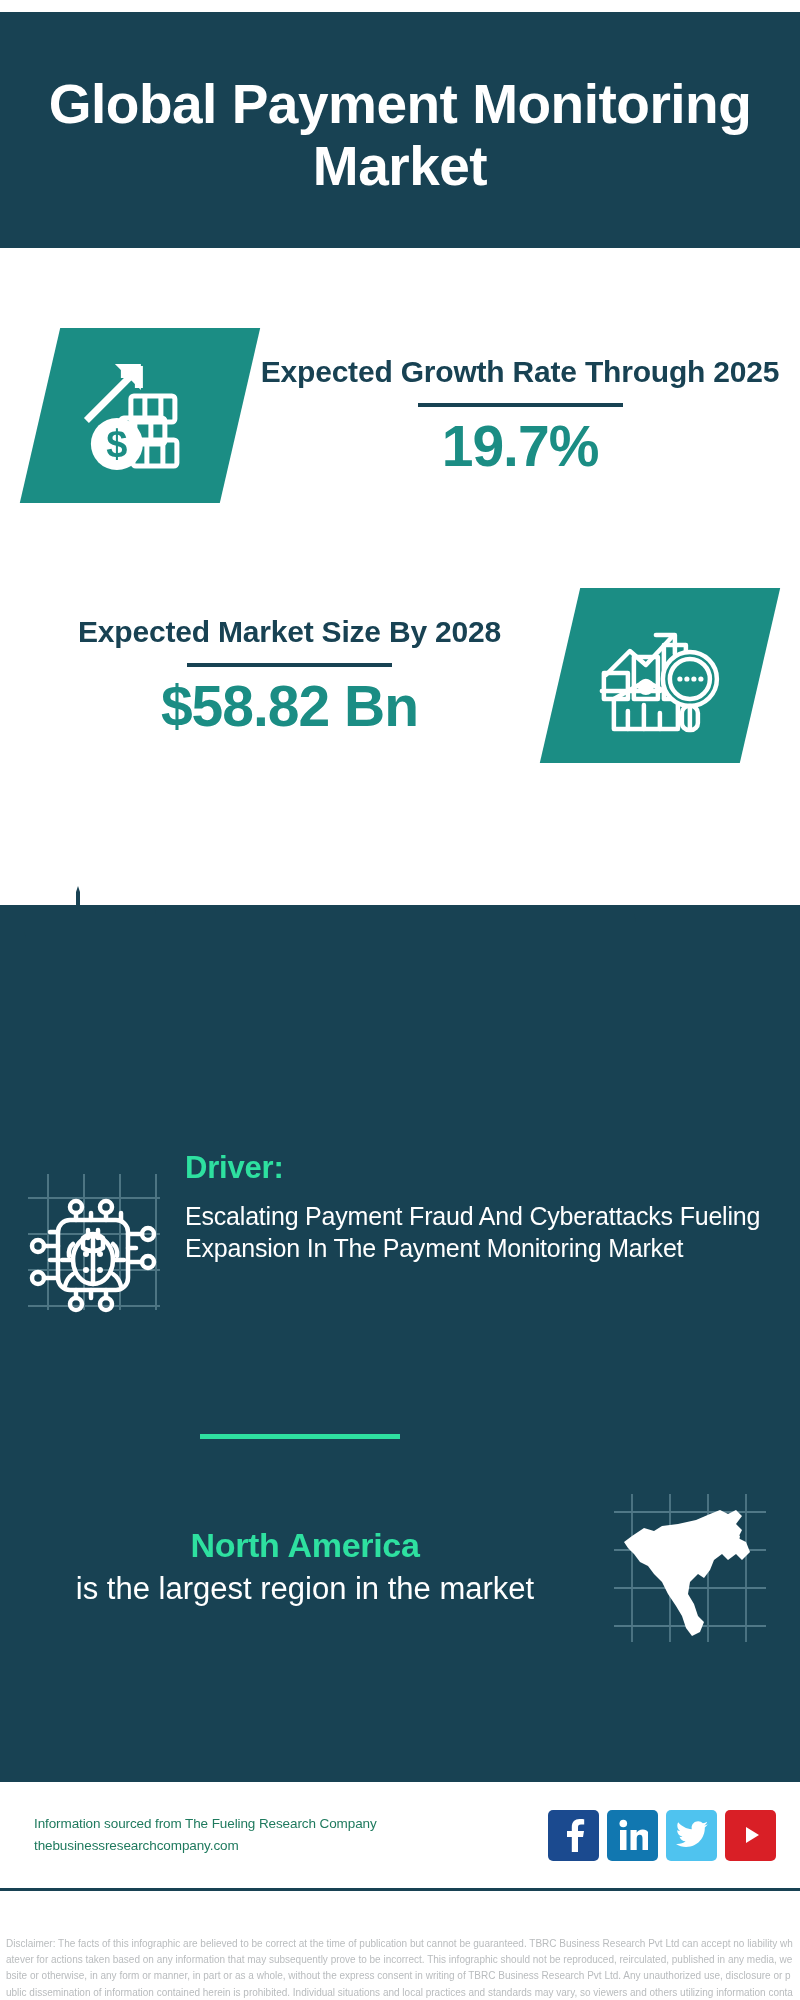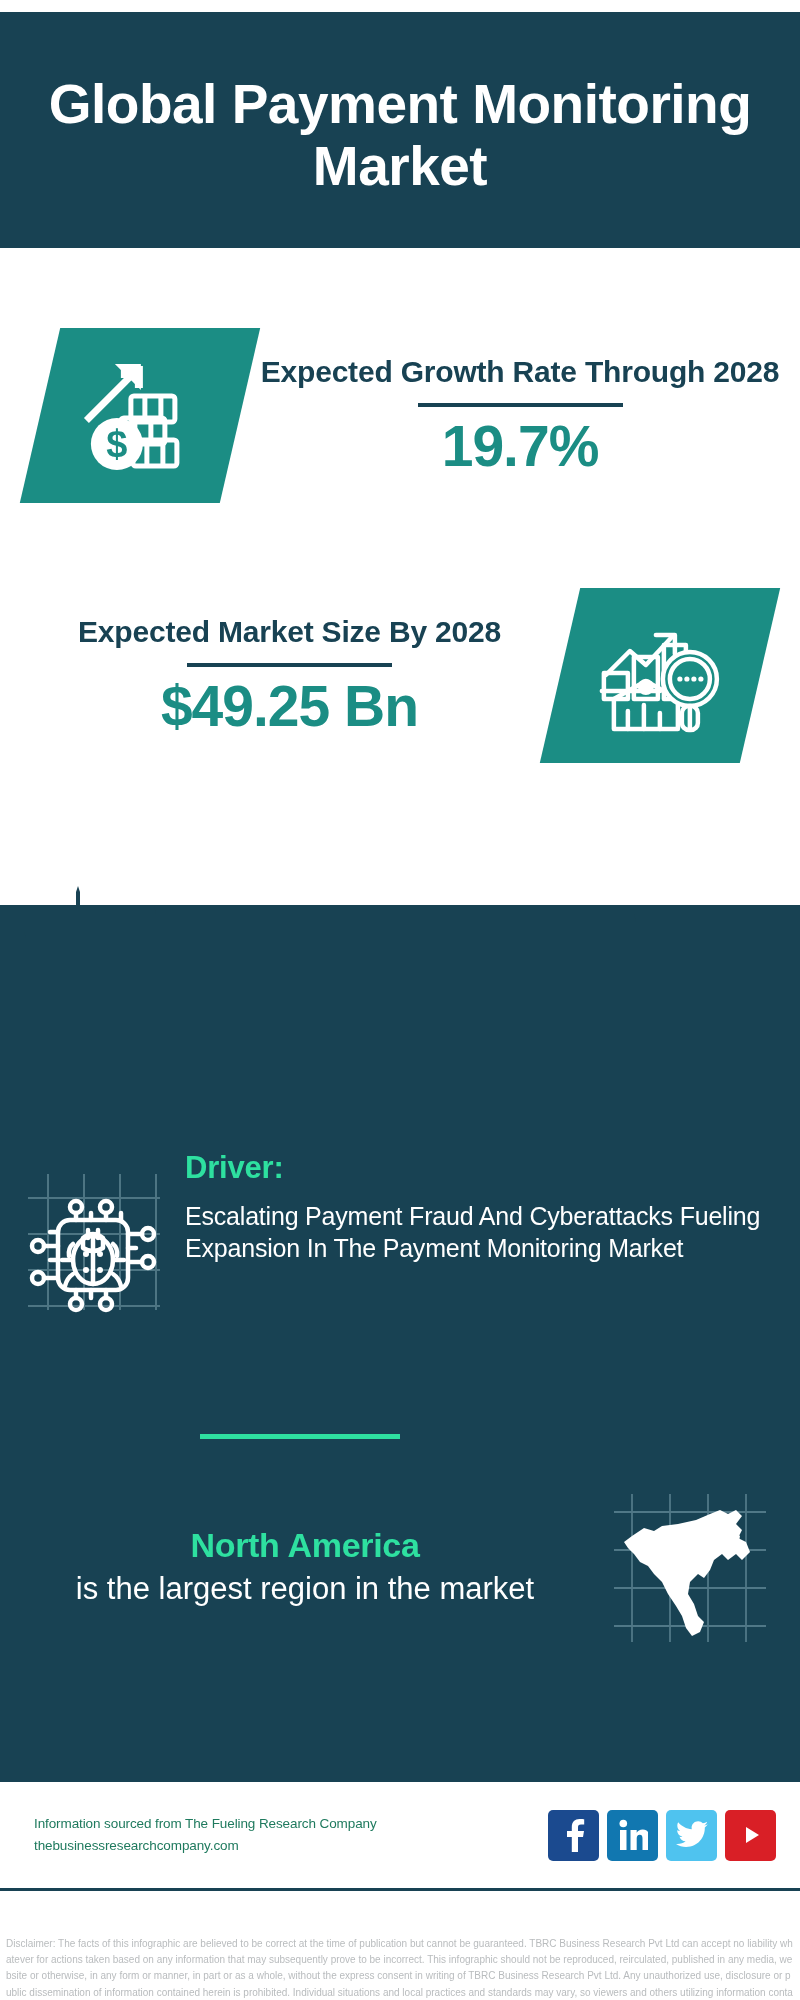--- a/index.html
+++ b/index.html
@@ -246,31 +246,31 @@
               <line x1="72" y1="84" x2="72" y2="110"></line>
               <line x1="88" y1="84" x2="88" y2="110"></line>
             </g>
             <circle cx="42" cy="88" r="26" fill="#ffffff"></circle>
             <text x="42" y="101" font-family="'Liberation Sans', sans-serif" font-size="38" font-weight="bold" fill="#1b8d84" text-anchor="middle">$</text>
           </svg>
         </div>
       </div>
     </div>
     <div class="stat-text">
-      <div class="stat-label">Expected Growth Rate Through 2028</div>
+      <div class="stat-label">Expected Growth Rate Through 2025</div>
       <div class="stat-rule"></div>
       <div class="stat-value">19.7%</div>
     </div>
   </div>
 
   <div class="stat-row row2">
     <div class="stat-text">
       <div class="stat-label">Expected Market Size By 2028</div>
       <div class="stat-rule"></div>
-      <div class="stat-value">$49.25 Bn</div>
+      <div class="stat-value">$58.82 Bn</div>
     </div>
     <div class="icon-wrap">
       <div class="para-badge">
         <div class="para-inner">
           <svg width="125" height="118" viewBox="0 0 125 118">
             <g fill="none" stroke="#ffffff" stroke-width="4.5" stroke-linecap="round" stroke-linejoin="round">
               <polyline points="8,58 32,34 48,48 74,20"></polyline>
               <polyline points="58,18 77,18 77,37"></polyline>
               <rect x="6" y="56" width="24" height="26"></rect>
               <rect x="36" y="40" width="24" height="42"></rect>

